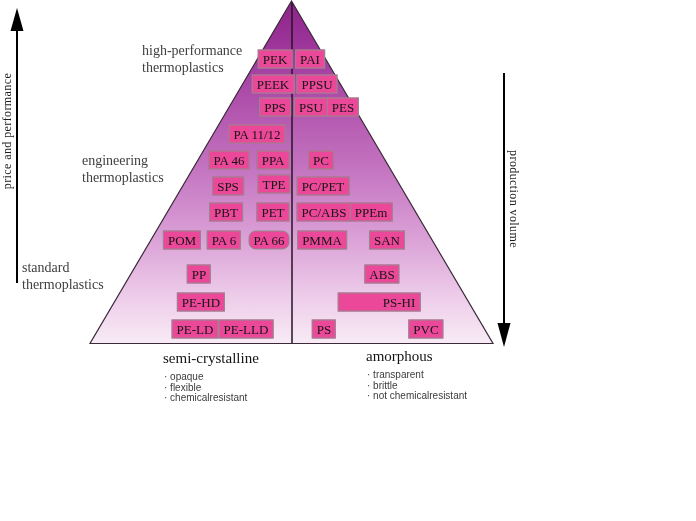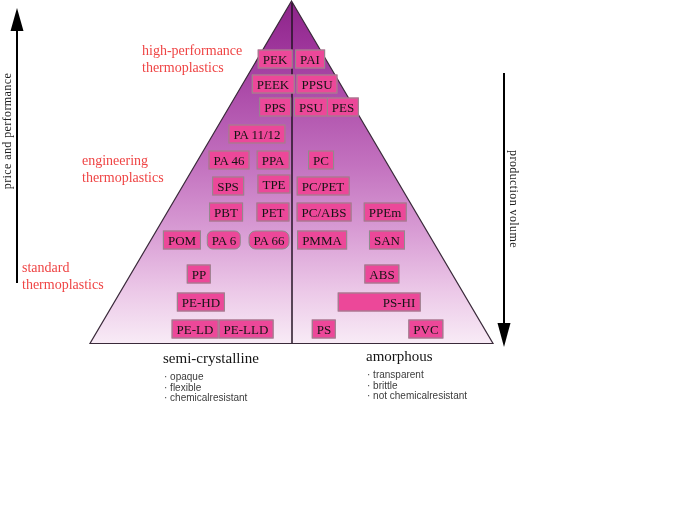--- a/index.html
+++ b/index.html
@@ -20,21 +20,21 @@
     white-space: nowrap;
     letter-spacing: 0.4px;
   }
   .axis-label.left  { left: 7px;  top: 131px; transform: translate(-50%,-50%) rotate(-90deg); }
   .axis-label.right { left: 513px; top: 199px; transform: translate(-50%,-50%) rotate(90deg); }
 
   .tier-label {
     position: absolute;
     font-size: 14px;
     line-height: 17px;
-    color: #ef4444;
+    color: #404040;
     white-space: pre-line;
   }
   .tier-label.hp  { left: 142px; top: 42px; }
   .tier-label.eng { left: 82px;  top: 152px; }
   .tier-label.std { left: 22px;  top: 259px; }
 
   .chip {
     position: absolute;
     transform: translate(-50%,-50%);
     background: #ec4899;
@@ -121,23 +121,23 @@
       <div class="chip" style="left: 257px; top: 134px;">PA 11/12</div>
       <div class="chip" style="left: 229px; top: 160px;">PA 46</div>
       <div class="chip" style="left: 273px; top: 160px;">PPA</div>
       <div class="chip" style="left: 321px; top: 160px;">PC</div>
       <div class="chip" style="left: 228px; top: 186px;">SPS</div>
       <div class="chip" style="left: 274px; top: 184px;">TPE</div>
       <div class="chip" style="left: 323px; top: 186px;">PC/PET</div>
       <div class="chip" style="left: 226px; top: 212px;">PBT</div>
       <div class="chip" style="left: 273px; top: 212px;">PET</div>
       <div class="chip" style="left: 324px; top: 212px;">PC/ABS</div>
-      <div class="chip" style="left: 385px; top: 212px;">PPEm</div>
+      <div class="chip" style="left: 371px; top: 212px;">PPEm</div>
       <div class="chip" style="left: 182px; top: 240px;">POM</div>
-      <div class="chip" style="left: 224px; top: 240px; border-radius: 6px;">PA 6</div>
+      <div class="chip" style="left: 224px; top: 240px;">PA 6</div>
       <div class="chip" style="left: 269px; top: 240px; border-radius: 7px;">PA 66</div>
       <div class="chip" style="left: 322px; top: 240px;">PMMA</div>
       <div class="chip" style="left: 387px; top: 240px;">SAN</div>
       <div class="chip" style="left: 199px; top: 274px;">PP</div>
       <div class="chip" style="left: 382px; top: 274px;">ABS</div>
       <div class="chip" style="left: 201px; top: 302px;">PE-HD</div>
       <div class="chip" style="left: 379px; top: 302px; padding-left: 44px;">PS-HI</div>
       <div class="chip" style="left: 159px; top: 329px; margin-left: 36px;">PE-LD</div>
       <div class="chip" style="left: 246px; top: 329px;">PE-LLD</div>
       <div class="chip" style="left: 324px; top: 329px;">PS</div>

